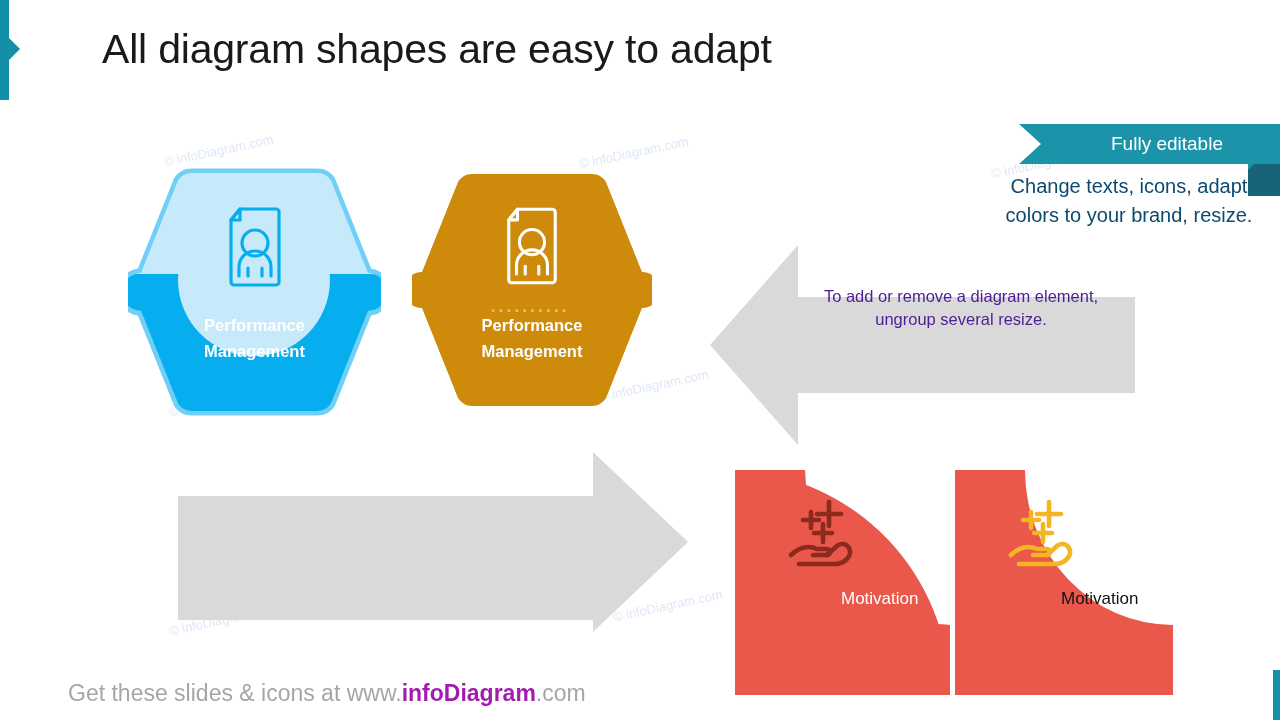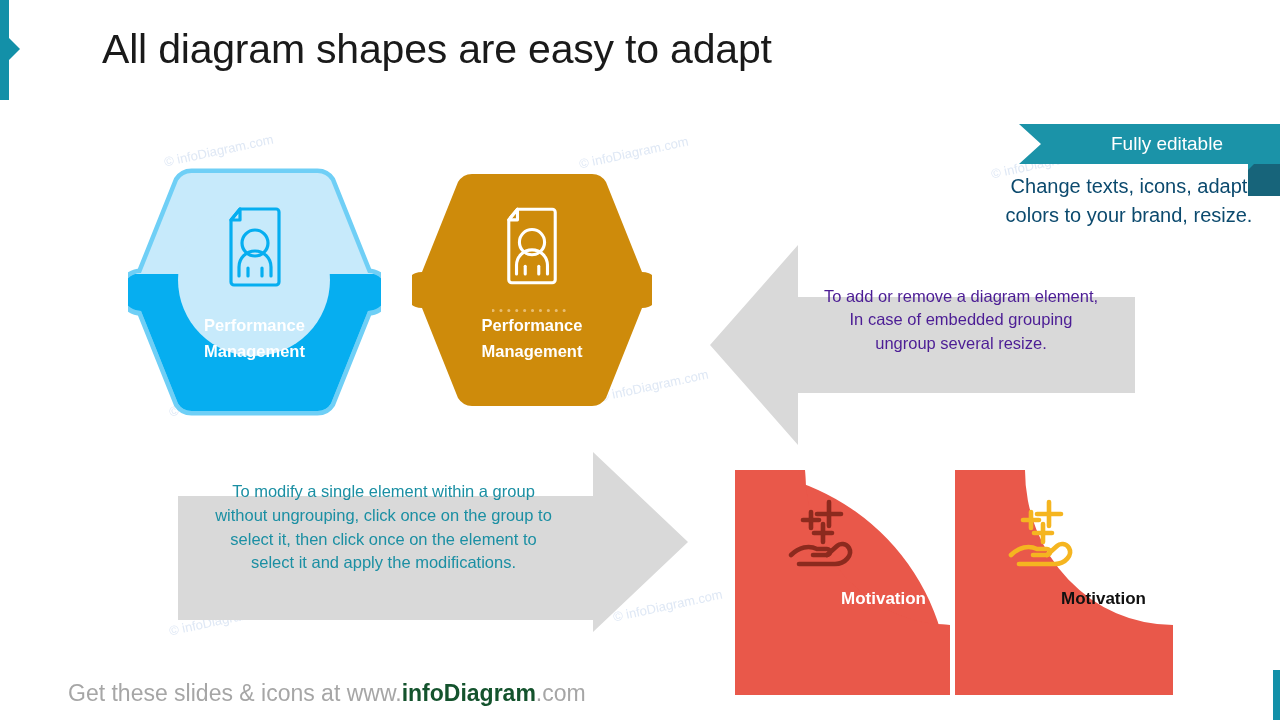--- a/index.html
+++ b/index.html
@@ -52,25 +52,25 @@
   .arrow-left-svg,.arrow-right-svg{position:absolute;inset:0;}
   .arrow-left-text{position:absolute;left:90px;top:40px;width:322px;
     text-align:center;color:#4c1d95;font-size:16.5px;line-height:1.42;}
 
   .arrow-right{position:absolute;left:178px;top:452px;width:510px;height:180px;}
   .arrow-right-text{position:absolute;left:18px;top:28px;width:375px;
     text-align:center;color:#1b8fa3;font-size:16.5px;line-height:1.44;}
 
   
   .arc-shape{position:absolute;}
-  .arc-label{position:absolute;font-size:17px;font-weight:bold;white-space:nowrap;}
+  .arc-label{position:absolute;font-size:17px;font-weight:normal;white-space:nowrap;}
 
   
   .footer{position:absolute;left:68px;top:680px;font-size:23px;color:#a6a6a6;white-space:nowrap;}
-  .footer b{color:#14532d;font-weight:bold;}
+  .footer b{color:#a21caf;font-weight:bold;}
 </style>
 </head>
 <body>
 
 <div class="slide">
 
   <div class="left-accent"></div>
   <div class="left-accent-arrow"></div>
 
   <div class="right-accent"></div>
@@ -161,35 +161,28 @@
     <div class="ribbon-label">Fully editable</div>
   </div>
   <div class="ribbon-body">Change texts, icons, adapt colors to your brand, resize.</div>
 
   <div class="arrow-left">
     <svg class="arrow-left-svg" viewBox="0 0 425 200">
       <path d="M0 100 L88 0 L88 52 L425 52 L425 148 L88 148 L88 200 Z" fill="#d9d9d9"></path>
     </svg>
     <div class="arrow-left-text">
       <div>To add or remove a diagram element,</div>
-      <div>In case of embedded grouping</div>
       <div>ungroup several resize.</div>
     </div>
   </div>
 
   <div class="arrow-right">
     <svg class="arrow-right-svg" viewBox="0 0 510 180">
       <path d="M510 90 L415 0 L415 44 L0 44 L0 168 L415 168 L415 180 Z" fill="#d9d9d9"></path>
     </svg>
-    <div class="arrow-right-text">
-      <div>To modify a single element within a group</div>
-      <div>without ungrouping, click once on the group to</div>
-      <div>select it, then click once on the element to</div>
-      <div>select it and apply the modifications.</div>
-    </div>
   </div>
 
   <div class="arc-shape" style="left:735px;top:470px;width:215px;height:225px;">
     <svg viewBox="0 0 215 225" style="position:absolute;inset:0;">
       <path d="M0 0 H215 V225 H0 Z M215 0" fill="none"></path>
       <path d="M0 0 H215 V225 H0 Z" fill="#E9584A" style="clip-path:none"></path>
 
       <path d="M215 225 A 225 225 0 0 0 0 0 L 0 0 L 215 0 Z" fill="#ffffff"></path>
       <path d="M0 225 A 225 225 0 0 0 215 0 L215 225 Z" fill="#ffffff" opacity="0"></path>
     </svg>

